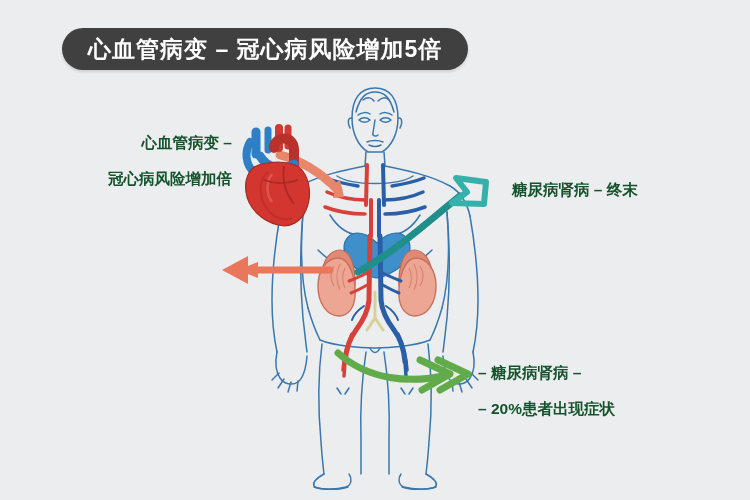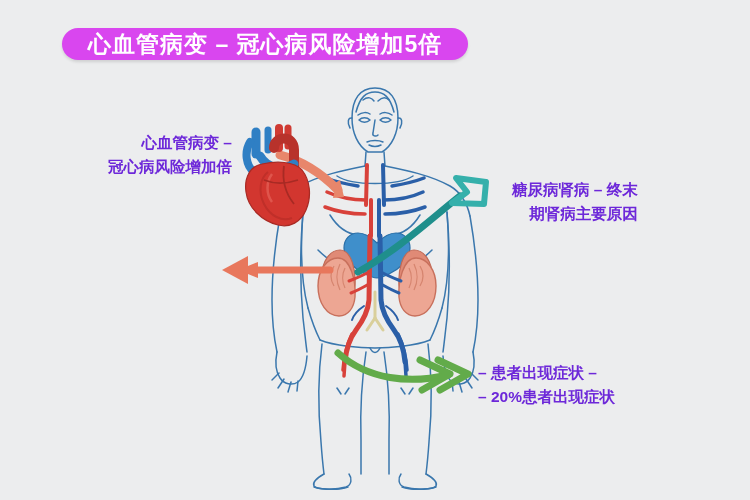--- a/index.html
+++ b/index.html
@@ -8,46 +8,46 @@
     background:#ecedee;
     font-family:"Liberation Sans","DejaVu Sans",sans-serif;
     overflow:hidden;
     position:relative;
   }
   #stage{position:absolute;inset:0;width:750px;height:500px;}
 
   
   .title-banner{
     position:absolute;left:62px;top:28px;
-    height:32px;
+    height:42px;
     padding:0 26px;
     display:flex;align-items:center;
-    background:#d946ef;
+    background:#404040;
     border-radius:21px;
     box-shadow:0 2px 3px rgba(0,0,0,.12);
   }
   .title-banner .txt{
     color:#ffffff;
     font-size:23px;
     font-weight:bold;
     letter-spacing:1px;
     white-space:nowrap;
     line-height:1;
   }
 
   
   .label{
     position:absolute;
-    color:#6d28d9;
+    color:#14532d;
     font-size:15.5px;
     font-weight:bold;
     line-height:1.55;
     white-space:nowrap;
   }
-  .label .l2{display:block;}
+  .label .l2{display:block;margin-top:12px;}
   .label.ctr{text-align:center;}
   .label.rt{text-align:right;}
 
   #label-cardio{left:108px;top:131px;}
   #label-retino{left:100px;top:256px;}
   #label-nephro{left:512px;top:178px;text-align:right;}
   #label-neuro{left:478px;top:361px;}
 
   
   svg.layer{position:absolute;left:0;top:0;width:750px;height:500px;overflow:visible;}
@@ -274,21 +274,20 @@
   </div>
 
   <div class="label rt" id="label-cardio">
     <span>心血管病变 –</span>
     <span class="l2">冠心病风险增加倍</span>
   </div>
 
 
   <div class="label ctr" id="label-nephro">
     <span>糖尿病肾病 – 终末</span>
-    <span class="l2">期肾病主要原因</span>
   </div>
 
   <div class="label" id="label-neuro">
-    <span>– 患者出现症状 –</span>
+    <span>– 糖尿病肾病 –</span>
     <span class="l2">– 20%患者出现症状</span>
   </div>
 
 </div>
 
 </body></html>

